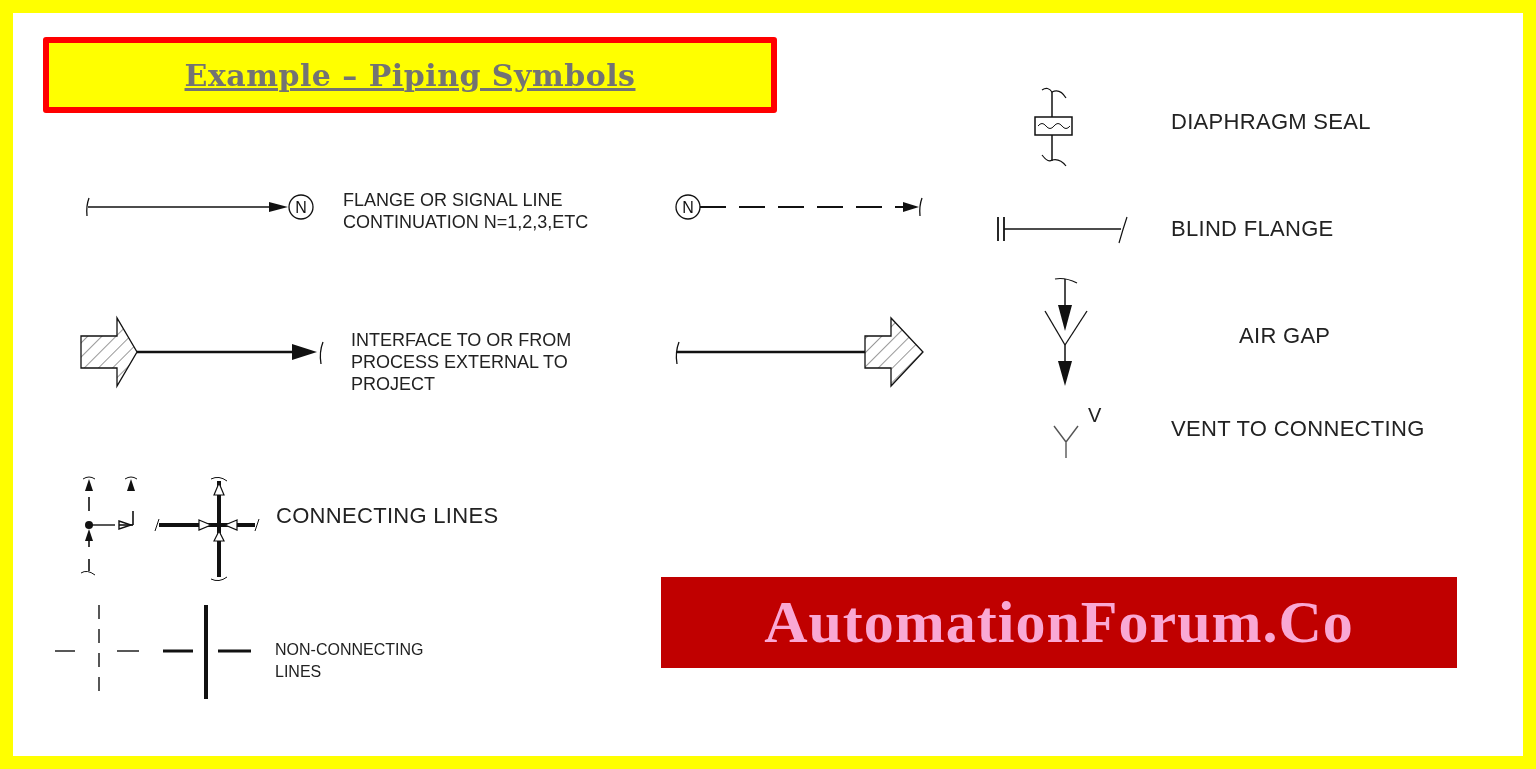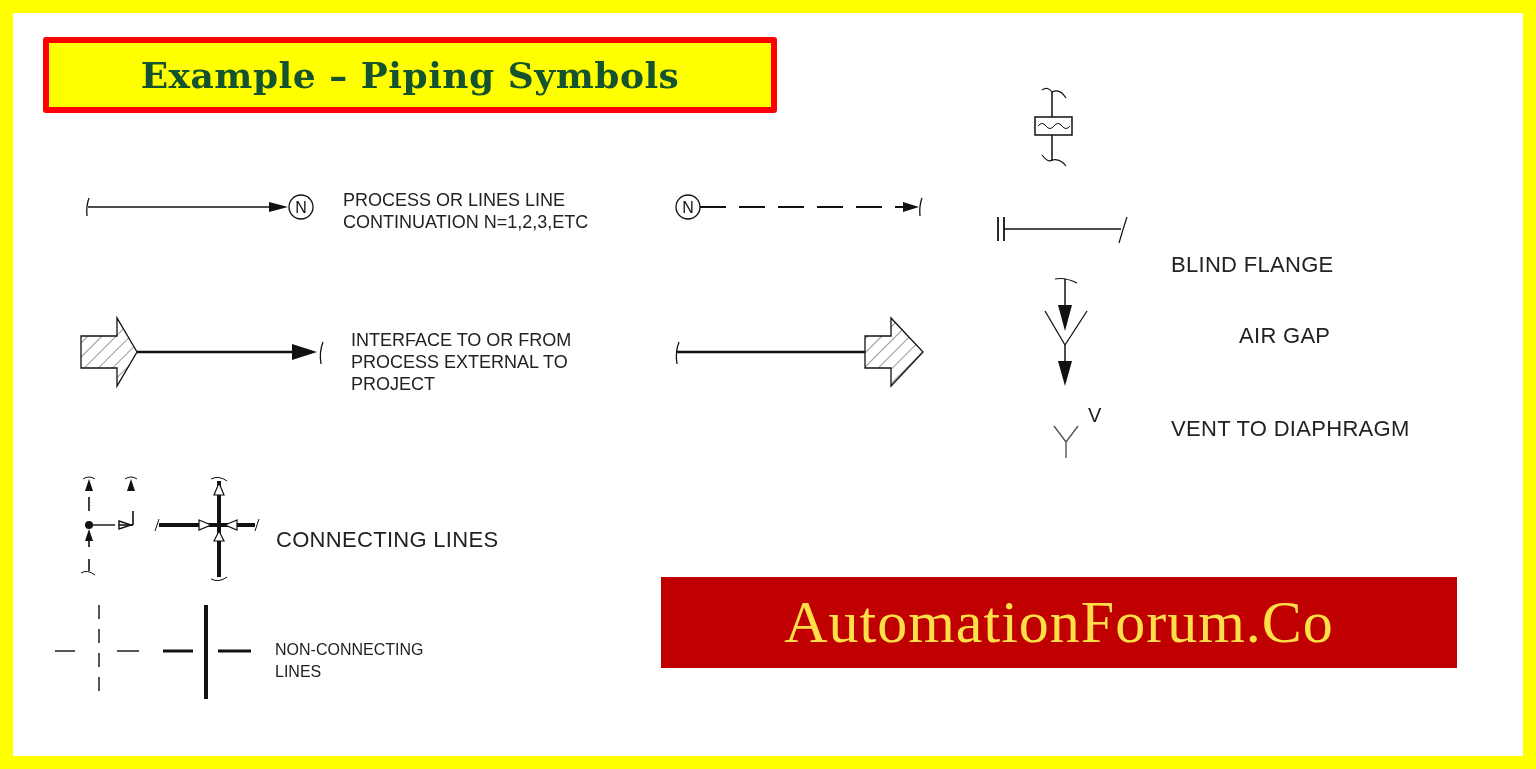--- a/index.html
+++ b/index.html
@@ -11,55 +11,55 @@
     .canvas {
       position: absolute; left: 13px; top: 13px; width: 1510px; height: 743px;
       background: #ffffff;
     }
     .title-box {
       position: absolute; left: 30px; top: 24px; width: 722px; height: 64px;
       background: #ffff00; border: 6px solid #ff0000; border-radius: 3px;
       display: flex; align-items: center; justify-content: center;
     }
     .title-text {
-      font-family: "DejaVu Serif", serif; font-weight: bold; font-size: 36px;
-      color: #14532d; letter-spacing: 0.5px;
+      font-family: "DejaVu Serif", serif; font-weight: bold; font-size: 30px;
+      color: #737373; letter-spacing: 0.5px; text-decoration: underline;
     }
     .label {
       position: absolute; color: #222222; font-size: 18px; line-height: 22px;
       font-family: "Liberation Sans", sans-serif; white-space: pre;
     }
     .label.big { font-size: 22px; line-height: 24px; letter-spacing: 0.3px; }
     .logo-box {
       position: absolute; left: 648px; top: 564px; width: 796px; height: 91px;
       background: #c00000; display: flex; align-items: center; justify-content: center;
     }
     .logo-text {
-      font-family: "Liberation Serif", serif; font-weight: normal; font-size: 60px;
-      color: #fde047; letter-spacing: 1px;
+      font-family: "Liberation Serif", serif; font-weight: bold; font-size: 60px;
+      color: #f9a8d4; letter-spacing: 1px;
     }
     svg.sym { position: absolute; overflow: visible; }
   </style>
 </head>
 <body>
 
 <div class="canvas">
 
   <div class="title-box">
     <span class="title-text">Example – Piping Symbols</span>
   </div>
 
   <svg class="sym" style="left:70px; top:175px;" width="240" height="40">
     <path d="M6,10 q-3,8 -2,18" stroke="#111" fill="none" stroke-width="1.3"></path>
     <line x1="5" y1="19" x2="200" y2="19" stroke="#111" stroke-width="1.5"></line>
     <polygon points="186,14 205,19 186,24" fill="#111"></polygon>
     <circle cx="218" cy="19" r="12" fill="#fff" stroke="#111" stroke-width="1.3"></circle>
     <text x="218" y="25" font-size="16" text-anchor="middle" fill="#111" font-family="Liberation Sans, sans-serif">N</text>
   </svg>
-  <div class="label" style="left:330px; top:176px;">PROCESS OR LINES LINE
+  <div class="label" style="left:330px; top:176px;">FLANGE OR SIGNAL LINE
 CONTINUATION N=1,2,3,ETC</div>
 
   <svg class="sym" style="left:660px; top:175px;" width="260" height="40">
     <circle cx="15" cy="19" r="12" fill="#fff" stroke="#111" stroke-width="1.3"></circle>
     <text x="15" y="25" font-size="16" text-anchor="middle" fill="#111" font-family="Liberation Sans, sans-serif">N</text>
     <line x1="27" y1="19" x2="240" y2="19" stroke="#111" stroke-width="1.8" stroke-dasharray="26,13"></line>
     <polygon points="230,14 246,19 230,24" fill="#111"></polygon>
     <path d="M249,10 q-3,8 -2,18" stroke="#111" fill="none" stroke-width="1.3"></path>
   </svg>
 
@@ -85,47 +85,48 @@
   </svg>
 
   <svg class="sym" style="left:1015px; top:73px;" width="60" height="90">
     <path d="M14,4 q6,-4 10,2 q8,-4 14,6" stroke="#111" fill="none" stroke-width="1.2"></path>
     <line x1="24" y1="6" x2="24" y2="31" stroke="#111" stroke-width="1.5"></line>
     <rect x="7" y="31" width="37" height="18" fill="#fff" stroke="#111" stroke-width="1.5"></rect>
     <path d="M10,40 q4,-5 8,0 q4,5 8,0 q4,-5 8,0 q4,5 8,0" stroke="#111" fill="none" stroke-width="1"></path>
     <line x1="24" y1="49" x2="24" y2="75" stroke="#111" stroke-width="1.5"></line>
     <path d="M14,69 q6,8 10,5 q8,-2 14,6" stroke="#111" fill="none" stroke-width="1.2"></path>
   </svg>
+  <div class="label big" style="left:1158px; top:97px;">DIAPHRAGM SEAL</div>
 
   <svg class="sym" style="left:980px; top:198px;" width="140" height="40">
     <line x1="5" y1="6" x2="5" y2="30" stroke="#111" stroke-width="1.8"></line>
     <line x1="11" y1="6" x2="11" y2="30" stroke="#111" stroke-width="1.8"></line>
     <line x1="11" y1="18" x2="128" y2="18" stroke="#111" stroke-width="1.5"></line>
     <path d="M134,6 q-4,12 -8,26" stroke="#111" fill="none" stroke-width="1.2"></path>
   </svg>
-  <div class="label big" style="left:1158px; top:204px;margin-top:36px;">BLIND FLANGE</div>
+  <div class="label big" style="left:1158px; top:204px;">BLIND FLANGE</div>
 
   <svg class="sym" style="left:1012px; top:260px;" width="70" height="120">
     <path d="M30,6 q10,-2 22,4" stroke="#111" fill="none" stroke-width="1.2"></path>
     <line x1="40" y1="6" x2="40" y2="42" stroke="#111" stroke-width="1.5"></line>
     <polygon points="33,32 40,58 47,32" fill="#111"></polygon>
     <line x1="20" y1="38" x2="40" y2="72" stroke="#111" stroke-width="1.3"></line>
     <line x1="62" y1="38" x2="40" y2="72" stroke="#111" stroke-width="1.3"></line>
     <line x1="40" y1="72" x2="40" y2="92" stroke="#111" stroke-width="1.5"></line>
     <polygon points="33,88 40,113 47,88" fill="#111"></polygon>
   </svg>
   <div class="label big" style="left:1226px; top:311px;">AIR GAP</div>
 
   <svg class="sym" style="left:1025px; top:395px;" width="60" height="60">
     <line x1="16" y1="18" x2="28" y2="34" stroke="#555" stroke-width="1.4"></line>
     <line x1="40" y1="18" x2="28" y2="34" stroke="#555" stroke-width="1.4"></line>
     <line x1="28" y1="34" x2="28" y2="50" stroke="#888" stroke-width="2"></line>
     <text x="50" y="14" font-size="20" fill="#222" font-family="Liberation Sans, sans-serif">V</text>
   </svg>
-  <div class="label big" style="left:1158px; top:404px;">VENT TO DIAPHRAGM</div>
+  <div class="label big" style="left:1158px; top:404px;">VENT TO CONNECTING</div>
 
   <svg class="sym" style="left:62px; top:460px;" width="200" height="110">
 
     <path d="M8,6 q6,-4 12,0" stroke="#111" fill="none" stroke-width="1"></path>
     <polygon points="10,18 14,6 18,18" fill="#111"></polygon>
     <line x1="14" y1="24" x2="14" y2="38" stroke="#111" stroke-width="1.6"></line>
     <circle cx="14" cy="52" r="4" fill="#111"></circle>
     <line x1="14" y1="52" x2="40" y2="52" stroke="#111" stroke-width="1.4"></line>
     <polygon points="10,68 14,56 18,68" fill="#111"></polygon>
     <line x1="14" y1="68" x2="14" y2="74" stroke="#111" stroke-width="1.6"></line>
@@ -142,21 +143,21 @@
     <line x1="144" y1="8" x2="144" y2="104" stroke="#111" stroke-width="4"></line>
     <path d="M84,46 q-2,6 -4,12" stroke="#111" fill="none" stroke-width="1"></path>
     <path d="M184,46 q-2,6 -4,12" stroke="#111" fill="none" stroke-width="1"></path>
     <path d="M136,6 q8,-4 16,2" stroke="#111" fill="none" stroke-width="1"></path>
     <path d="M136,106 q8,4 16,-2" stroke="#111" fill="none" stroke-width="1"></path>
     <polygon points="124,47 136,52 124,57" fill="#fff" stroke="#111" stroke-width="1.2"></polygon>
     <polygon points="162,47 150,52 162,57" fill="#fff" stroke="#111" stroke-width="1.2"></polygon>
     <polygon points="139,22 144,10 149,22" fill="#fff" stroke="#111" stroke-width="1.2"></polygon>
     <polygon points="139,68 144,58 149,68" fill="#fff" stroke="#111" stroke-width="1.2"></polygon>
   </svg>
-  <div class="label big" style="left:263px; top:491px;margin-top:24px;">CONNECTING LINES</div>
+  <div class="label big" style="left:263px; top:491px;">CONNECTING LINES</div>
 
   <svg class="sym" style="left:40px; top:590px;" width="210" height="100">
     <line x1="2" y1="48" x2="22" y2="48" stroke="#111" stroke-width="1.4"></line>
     <line x1="64" y1="48" x2="86" y2="48" stroke="#111" stroke-width="1.4"></line>
     <line x1="46" y1="2" x2="46" y2="94" stroke="#111" stroke-width="1.4" stroke-dasharray="14,10"></line>
     <line x1="110" y1="48" x2="140" y2="48" stroke="#111" stroke-width="3"></line>
     <line x1="165" y1="48" x2="198" y2="48" stroke="#111" stroke-width="3"></line>
     <line x1="153" y1="2" x2="153" y2="96" stroke="#111" stroke-width="4"></line>
   </svg>
   <div class="label" style="left:262px; top:626px; font-size:16px; line-height:22px;">NON-CONNECTING

